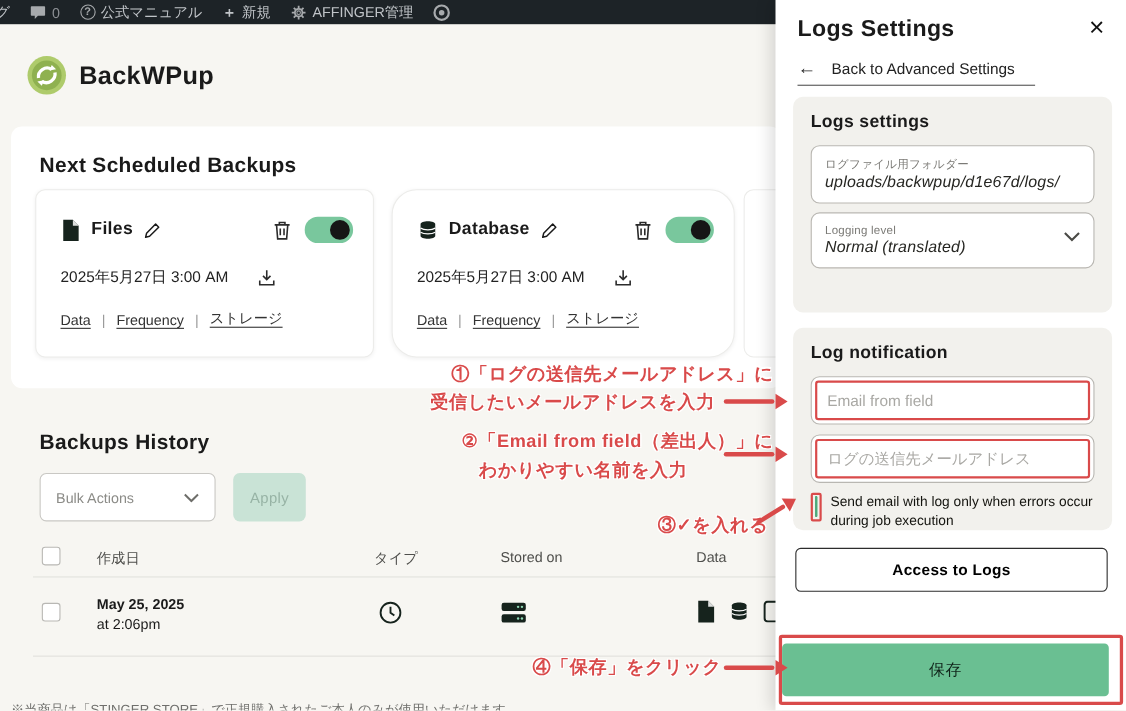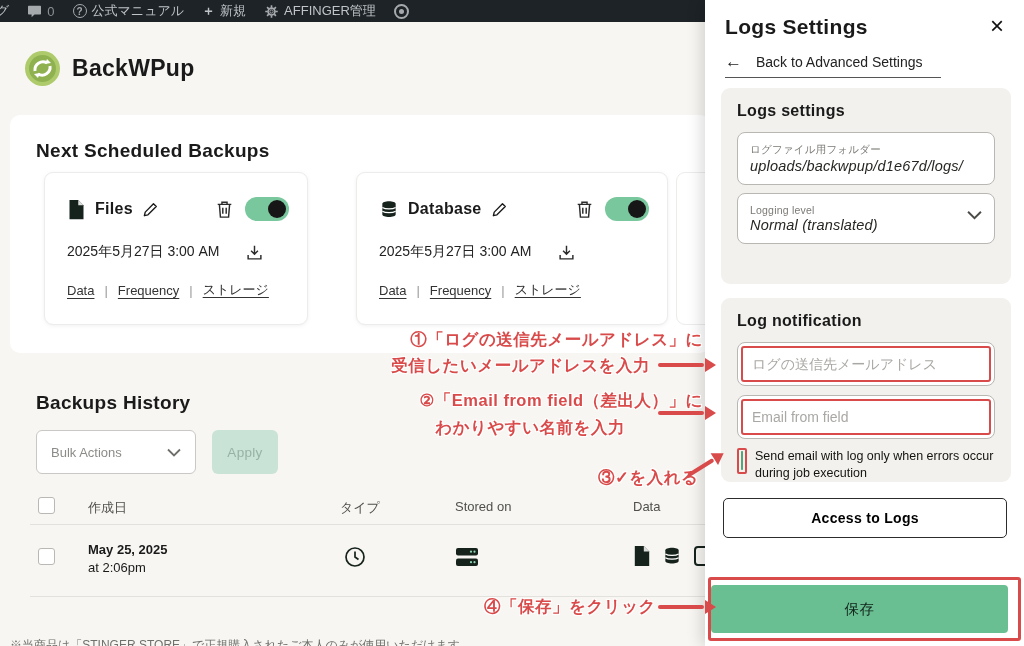--- a/index.html
+++ b/index.html
@@ -15,22 +15,22 @@
   .ab-ring::after { content:""; position:absolute; left:3px; top:3px; width:5px; height:5px; background:#a7aaad; border-radius:50%; }
 
   
   #logo-circle { left:24px; top:50px; width:37px; height:37px; }
   #app-title { left:72px; top:55px; font-size:23px; font-weight:bold; letter-spacing:.3px; }
 
   
   #sched-section { left:10px; top:115px; width:700px; height:238px; background:#fff; border-radius:10px; }
   #sched-heading { left:36px; top:140px; font-size:19px; font-weight:bold; letter-spacing:.3px; }
   .bk-card { top:172px; height:153px; background:#fff; border:1px solid #ececea; border-radius:9px; box-shadow:0 1px 4px rgba(0,0,0,.06); padding:24px 18px 0 22px; }
-  #card-files { left:44px; width:264px; }
-  #card-db { left:356px; width:312px; }
+  #card-files { left:32px; width:308px; }
+  #card-db { left:356px; width:312px;border-radius:23px; }
   #card-sliver { left:676px; top:172px; width:60px; height:153px; border:1px solid #ececea; border-radius:9px; background:#fff; }
   .card-row1 { display:flex; align-items:center; gap:9px; }
   .card-title { font-size:16px; font-weight:bold; letter-spacing:.3px; }
   .card-right { margin-left:auto; display:flex; align-items:center; gap:12px; }
   .toggle { width:44px; height:24px; border-radius:12px; background:#79c79d; position:relative; cursor:pointer; }
   .toggle-knob { position:absolute; right:3px; top:3px; width:18px; height:18px; border-radius:50%; background:#161616; }
   .card-date { margin-top:22px; display:flex; align-items:center; gap:26px; font-size:14px; color:#222; }
   .card-links { margin-top:20px; font-size:13px; color:#333; display:flex; gap:10px; align-items:center; }
   .card-links a { color:#333; text-decoration:underline; text-underline-offset:3px; cursor:pointer; }
   .link-sep { color:#999; }
@@ -302,26 +302,26 @@
     <svg class="chev" width="15" height="10" viewBox="0 0 14 9">
         <path d="M1 1.5l6 6 6-6" stroke="#4a4a46" stroke-width="1.8" fill="none"></path>
       </svg>
   </div>
 </div>
 
 <div id="box-notif" class="abs gray-box" style="z-index:4;">
   <div class="box-heading">Log notification</div>
   <div class="notif-field">
     <div class="red-inner">
-      <input type="text" placeholder="ログの送信先メールアドレス" style="">
+      <input type="text" placeholder="Email from field" style="">
     </div>
   </div>
   <div class="notif-field">
     <div class="red-inner">
-      <input type="text" placeholder="Email from field" style="">
+      <input type="text" placeholder="ログの送信先メールアドレス" style="">
     </div>
   </div>
   <div class="check-row">
     <span class="check-redbox">
       <span class="green-check"></span>
     </span>
     <span class="check-label">Send email with log only when errors occur during job execution</span>
   </div>
 </div>
 

